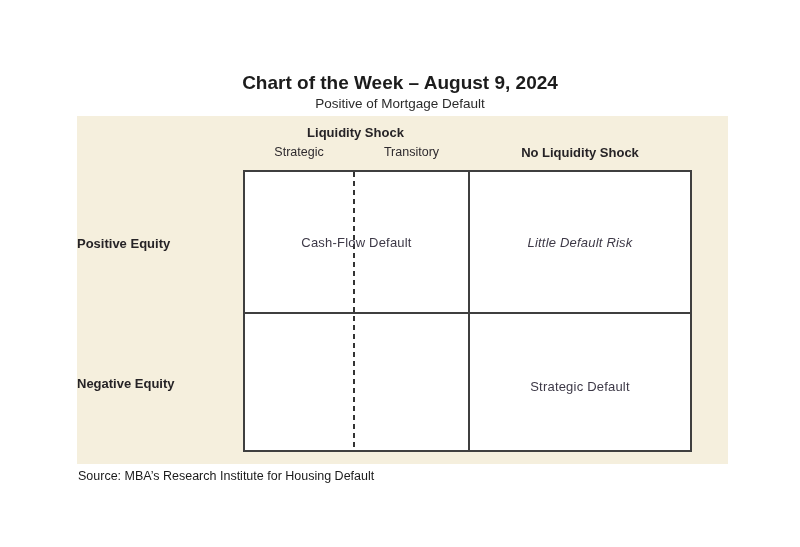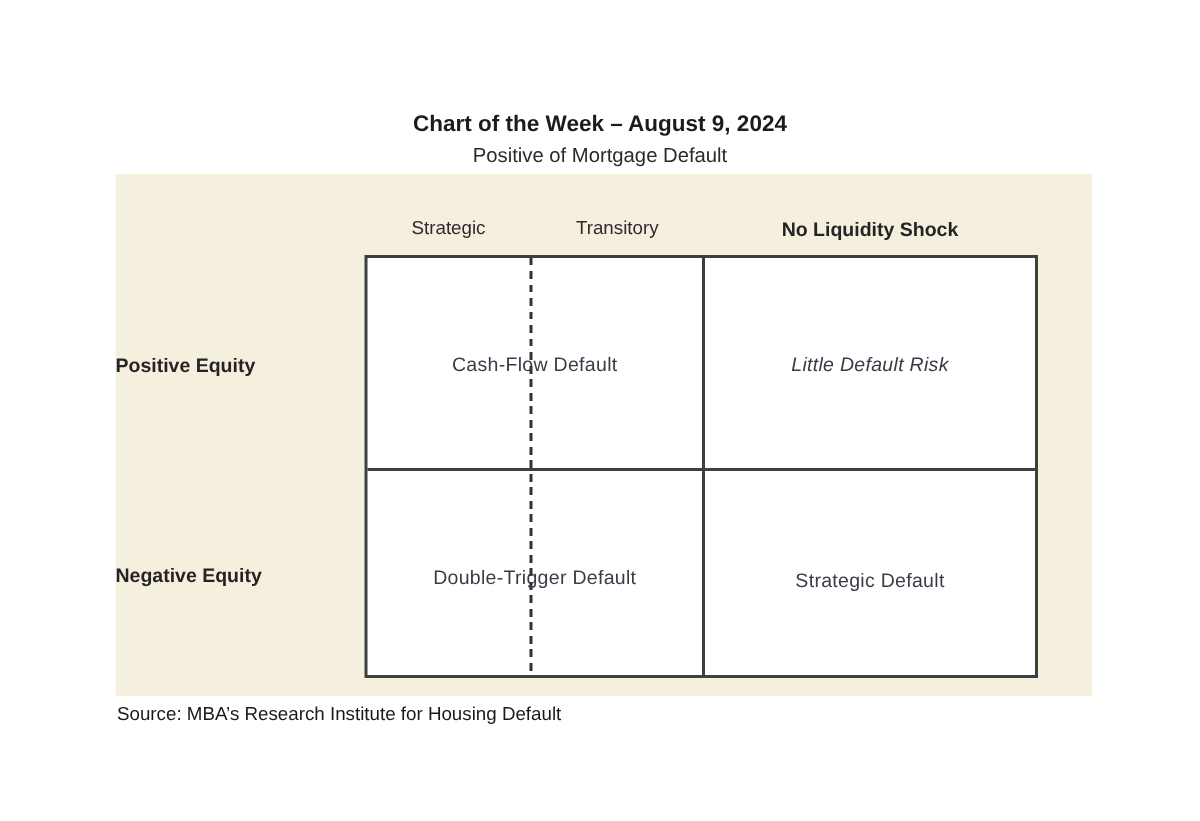--- a/index.html
+++ b/index.html
@@ -9,21 +9,21 @@
     height: 547px;
     background: #ffffff;
     font-family: "Liberation Sans", sans-serif;
     overflow: hidden;
   }
   .title {
     position: absolute;
     left: 0; top: 74px;
     width: 800px;
     text-align: center;
-    font-size: 15px;
+    font-size: 19px;
     line-height: 18px;
     font-weight: 700;
     color: #1c1c1c;
   }
   .subtitle {
     position: absolute;
     left: 0; top: 95px;
     width: 800px;
     text-align: center;
     font-size: 13.5px;
@@ -128,41 +128,41 @@
 <body>
 
 <div class="page">
 
   <div class="title">Chart of the Week – August 9, 2024</div>
 
   <div class="subtitle">Positive of Mortgage Default</div>
 
   <div class="panel">
 
+    <div class="colgroup-label lg1">Liquidity Shock</div>
 
     <div class="subcol sc1">Strategic</div>
 
     <div class="subcol sc2">Transitory</div>
 
     <div class="colgroup-label lg2">No Liquidity Shock</div>
 
     <div class="rowlabel r1">Positive Equity</div>
 
     <div class="rowlabel r2">Negative Equity</div>
 
     <div class="grid">
       <div class="vline"></div>
       <div class="hline"></div>
       <div class="dashline"></div>
 
       <div class="cell tl">Cash-Flow Default</div>
 
       <div class="cell tr">Little Default Risk</div>
 
-      <div class="cell bl">Double-Trigger Default</div>
 
       <div class="cell br">Strategic Default</div>
     </div>
 
   </div>
 
   <div class="source">Source: MBA’s Research Institute for Housing Default</div>
 
 </div>
 

